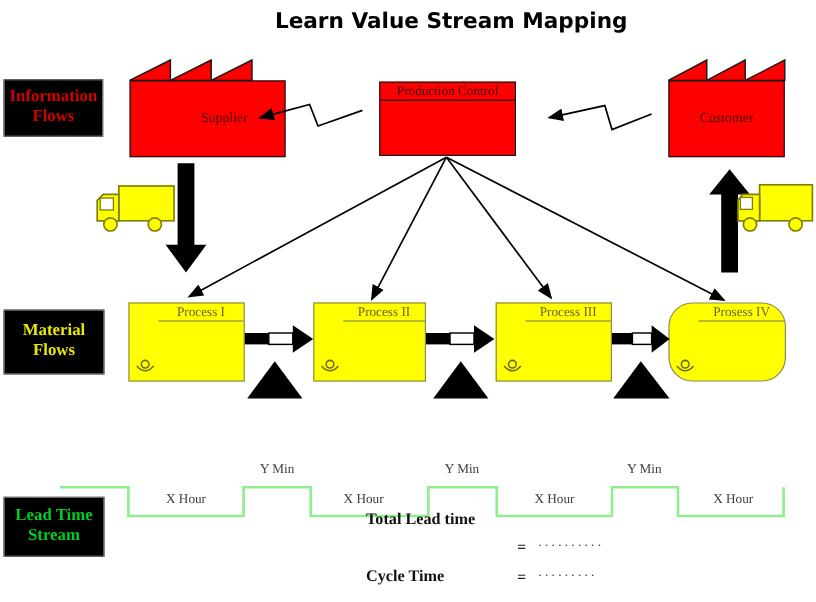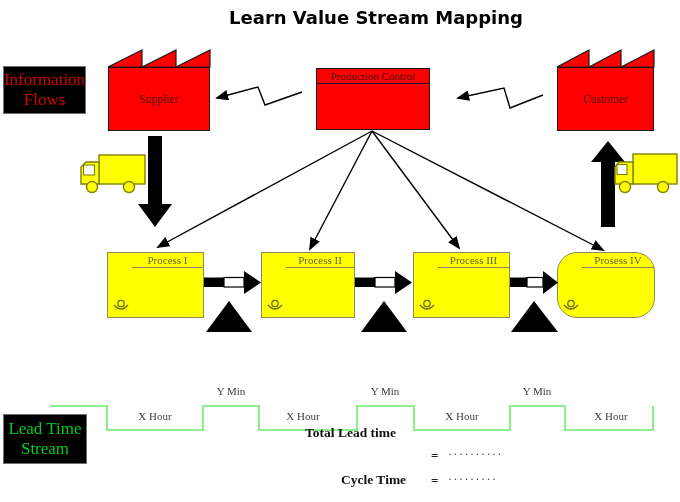--- a/index.html
+++ b/index.html
@@ -4,28 +4,28 @@
 <style>
   html,body{margin:0;padding:0;background:#fff;}
   #canvas{position:relative;width:680px;height:502px;background:#ffffff;overflow:hidden;
           font-family:"Liberation Serif",serif;}
   .abs{position:absolute;}
   
   .title{left:376px;top:7px;transform:translateX(-50%);white-space:nowrap;
          font-family:"DejaVu Sans",sans-serif;font-weight:bold;font-size:18px;color:#000;}
   
   .side-label{background:#000;border:1px solid #6e6e6e;display:flex;align-items:center;justify-content:center;
-              text-align:center;font-weight:normal;font-size:17px;line-height:1.18;z-index:2;}
+              text-align:center;font-weight:bold;font-size:14px;line-height:1.18;z-index:2;}
   .lbl-info{left:3px;top:66px;width:81px;height:46px;color:#d40000;}
   .lbl-mat{left:3px;top:258px;width:82px;height:52px;color:#e8e800;}
   .lbl-ladder{left:3px;top:414px;width:82px;height:48px;color:#00cc22;}
   
   .redbox{background:#ff0000;border:1px solid #1a1a1a;z-index:2;color:#4d0f0f;
           font-size:11.5px;display:flex;align-items:center;justify-content:center;}
-  .supplier{left:108px;top:67px;width:100px;height:62px;}
+  .supplier{left:108px;top:67px;width:100px;height:62px;padding-left:28px;}
   .customer{left:557px;top:67px;width:95px;height:62px;}
   .pcbox{left:316px;top:68px;width:112px;height:60px;background:#ff0000;border:1px solid #1a1a1a;z-index:2;}
   .pcbox .hdr{height:14px;border-bottom:1px solid #1a1a1a;text-align:center;font-size:11px;
               color:#3d0505;line-height:14px;}
   
   .process{top:252px;height:64px;background:#ffff00;border:1px solid #8b8b55;z-index:2;}
   .process .hdr{height:14px;border-bottom:1px solid #8b8b55;text-align:center;font-size:11px;
                 color:#666622;line-height:14px;margin-left:24px;}
   
   .ladder-label{transform:translateX(-50%);font-size:11px;color:#3c3c3c;white-space:nowrap;z-index:6;}
@@ -37,20 +37,21 @@
   #overlay{position:absolute;left:0;top:0;z-index:5;pointer-events:none;}
 </style>
 </head>
 <body>
 
 <div id="canvas">
 
   <div class="abs title">Learn Value Stream Mapping</div>
 
   <div class="abs side-label lbl-info">Information Flows</div>
+  <div class="abs side-label lbl-mat">Material Flows</div>
   <div class="abs side-label lbl-ladder">Lead Time Stream</div>
 
   <div class="abs redbox supplier">
     <span>Supplier</span>
   </div>
   <div class="abs redbox customer">
     <span>Customer</span>
   </div>
   <div class="abs pcbox">
     <div class="hdr">Production Control</div>
@@ -73,21 +74,21 @@
   <div class="abs ladder-label" style="left:303px;top:410px;">X Hour</div>
   <div class="abs ladder-label" style="left:462px;top:410px;">X Hour</div>
   <div class="abs ladder-label" style="left:611px;top:410px;">X Hour</div>
   <div class="abs ladder-label" style="left:231px;top:385px;">Y Min</div>
   <div class="abs ladder-label" style="left:385px;top:385px;">Y Min</div>
   <div class="abs ladder-label" style="left:537px;top:385px;">Y Min</div>
 
   <div class="abs sum-label" style="left:305px;top:425px;">Total Lead time</div>
   <div class="abs sum-eq" style="left:431px;top:448px;">=</div>
   <div class="abs sum-dots" style="left:448px;top:447px;">··········</div>
-  <div class="abs sum-label" style="left:305px;top:472px;margin-left:36px;">Cycle Time</div>
+  <div class="abs sum-label" style="left:305px;top:472px;">Cycle Time</div>
   <div class="abs sum-eq" style="left:431px;top:473px;">=</div>
   <div class="abs sum-dots" style="left:448px;top:472px;">·········</div>
 
   <svg id="overlay" width="680" height="502" viewBox="0 0 680 502">
     <defs>
       <marker id="ah" viewBox="0 0 10 8" refX="8.5" refY="4" markerWidth="9.5" markerHeight="7.5" orient="auto">
         <path d="M0,0 L10,4 L0,8 Z" fill="#000"></path>
       </marker>
     </defs>
 

